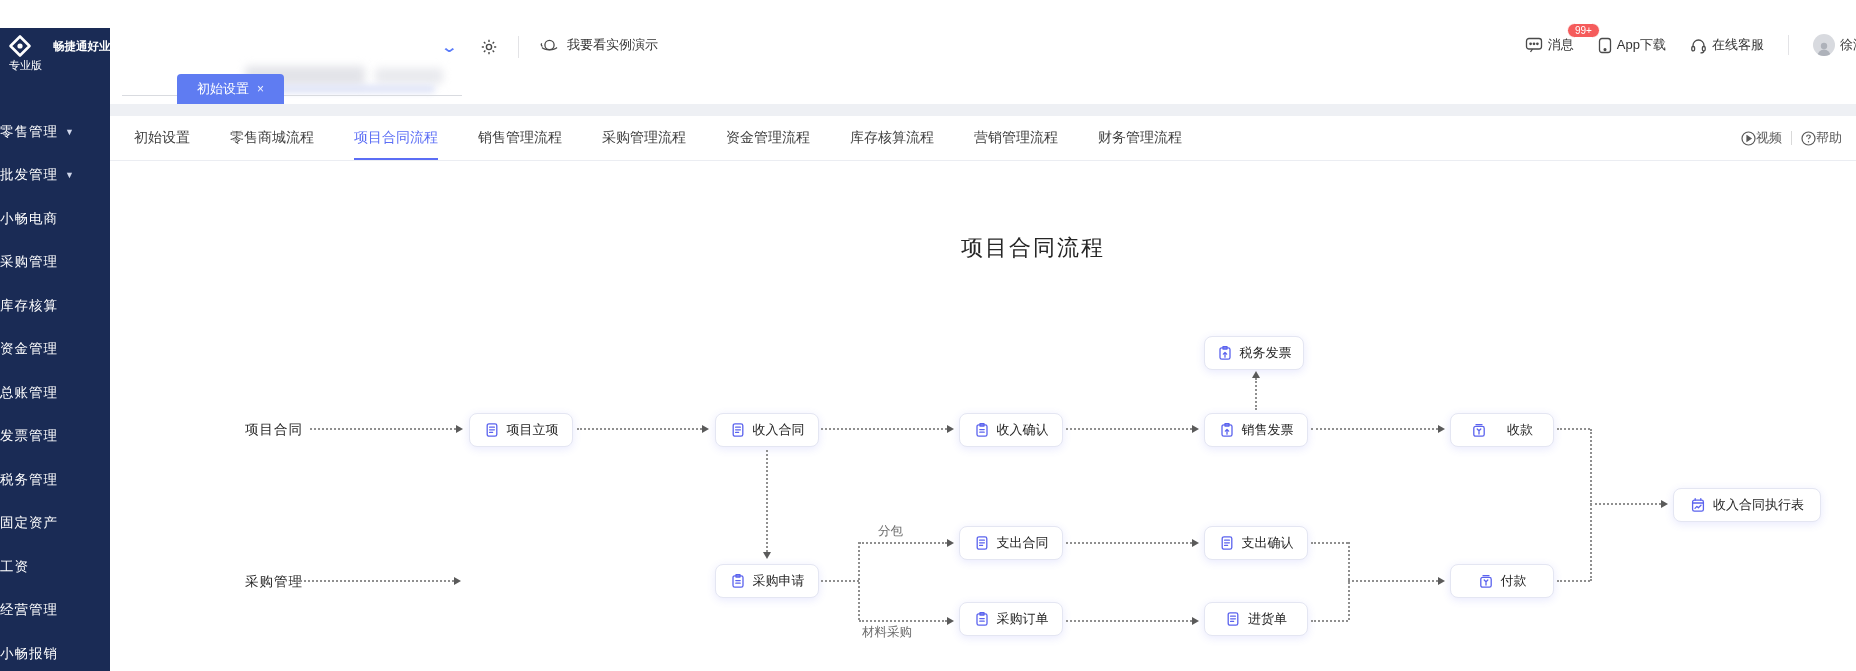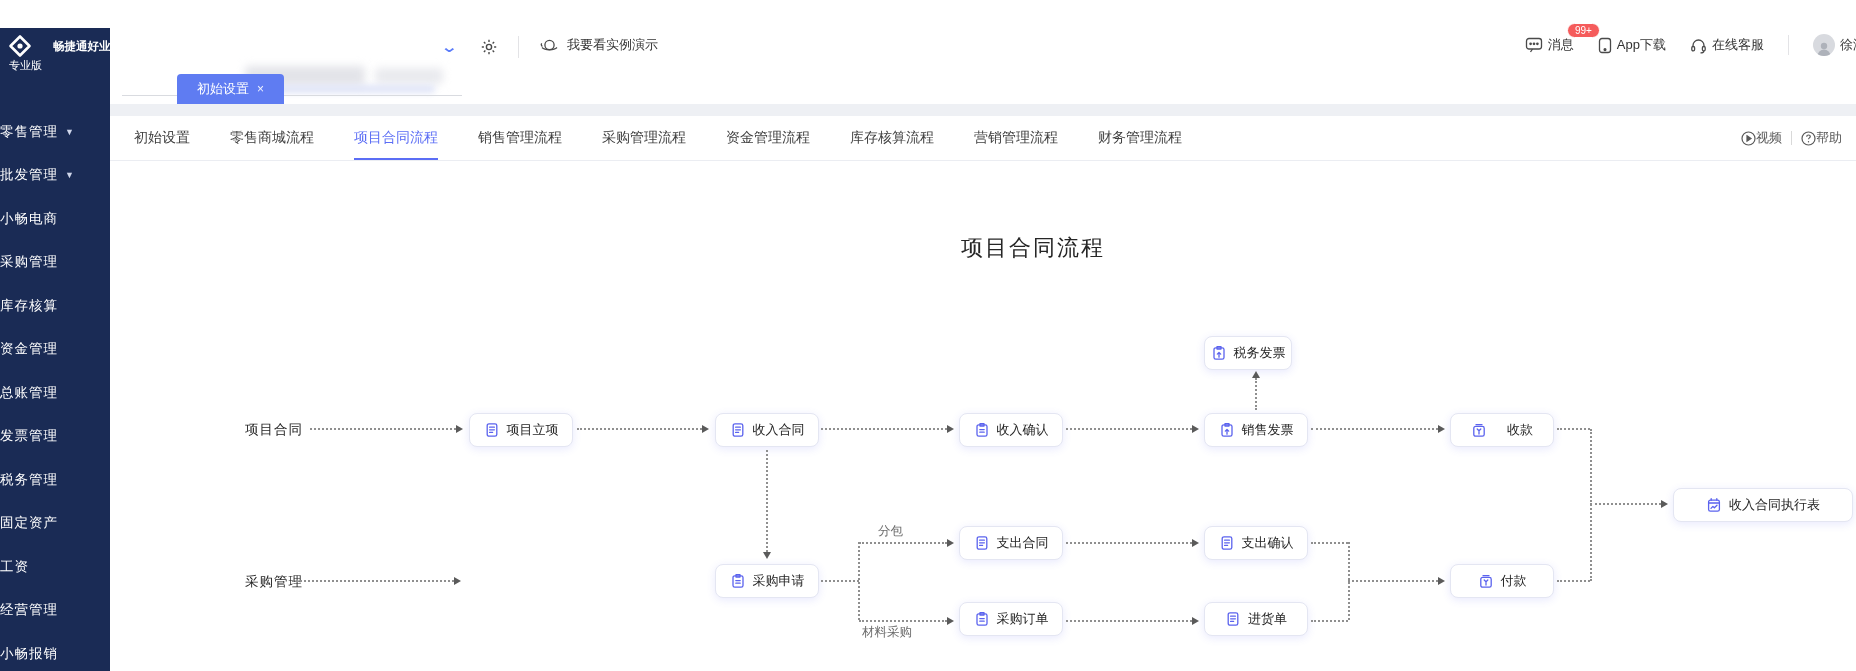--- a/index.html
+++ b/index.html
@@ -269,21 +269,21 @@
 <div class="flow-node" style="left: 1204px; top: 413px; width: 104px;">
     <span style="display: flex;">
       <svg width="16" height="16" viewBox="0 0 16 16" fill="none" stroke="#5b63ee" stroke-width="1.3" stroke-linecap="round" stroke-linejoin="round">
         <rect x="3" y="2.8" width="10" height="11.4" rx="1.8"></rect>
         <path d="M6 1.6h4v2.4H6z"></path>
         <path d="M8 12.2V7.4M6.3 9.1L8 7.4l1.7 1.7"></path>
       </svg>
     </span>
     <span>销售发票</span>
   </div>
-<div class="flow-node" style="left: 1204px; top: 336px; width: 88px;">
+<div class="flow-node" style="left: 1204px; top: 336px; width: 100px;">
     <span style="display: flex;">
       <svg width="16" height="16" viewBox="0 0 16 16" fill="none" stroke="#5b63ee" stroke-width="1.3" stroke-linecap="round" stroke-linejoin="round">
         <rect x="3" y="2.8" width="10" height="11.4" rx="1.8"></rect>
         <path d="M6 1.6h4v2.4H6z"></path>
         <path d="M8 12.2V7.4M6.3 9.1L8 7.4l1.7 1.7"></path>
       </svg>
     </span>
     <span>税务发票</span>
   </div>
 <div class="flow-node" style="left: 1450px; top: 413px; width: 104px; gap: 20px;">
@@ -344,21 +344,21 @@
   </div>
 <div class="flow-node" style="left: 1204px; top: 602px; width: 104px;">
     <span style="display: flex;">
       <svg width="16" height="16" viewBox="0 0 16 16" fill="none" stroke="#5b63ee" stroke-width="1.3" stroke-linecap="round" stroke-linejoin="round">
         <rect x="3.2" y="1.8" width="9.6" height="12.4" rx="1.8"></rect>
         <path d="M5.6 5.2h4.8M5.6 7.8h4.8M5.6 10.4h3"></path>
       </svg>
     </span>
     <span>进货单</span>
   </div>
-<div class="flow-node" style="left: 1673px; top: 488px; width: 180px;">
+<div class="flow-node" style="left: 1673px; top: 488px; width: 148px;">
     <span style="display: flex;">
       <svg width="16" height="16" viewBox="0 0 16 16" fill="none" stroke="#5b63ee" stroke-width="1.3" stroke-linecap="round" stroke-linejoin="round">
         <rect x="2.6" y="3.2" width="10.8" height="11" rx="1.8"></rect>
         <path d="M2.6 6h10.8M5.2 3.2V1.6M10.8 3.2V1.6"></path>
         <path d="M5 11.4l1.9-2 1.5 1.4 2.6-2.6"></path>
       </svg>
     </span>
     <span>收入合同执行表</span>
   </div>
 <div class="eh" style="left: 310px; top: 428px; width: 146px;"></div>

